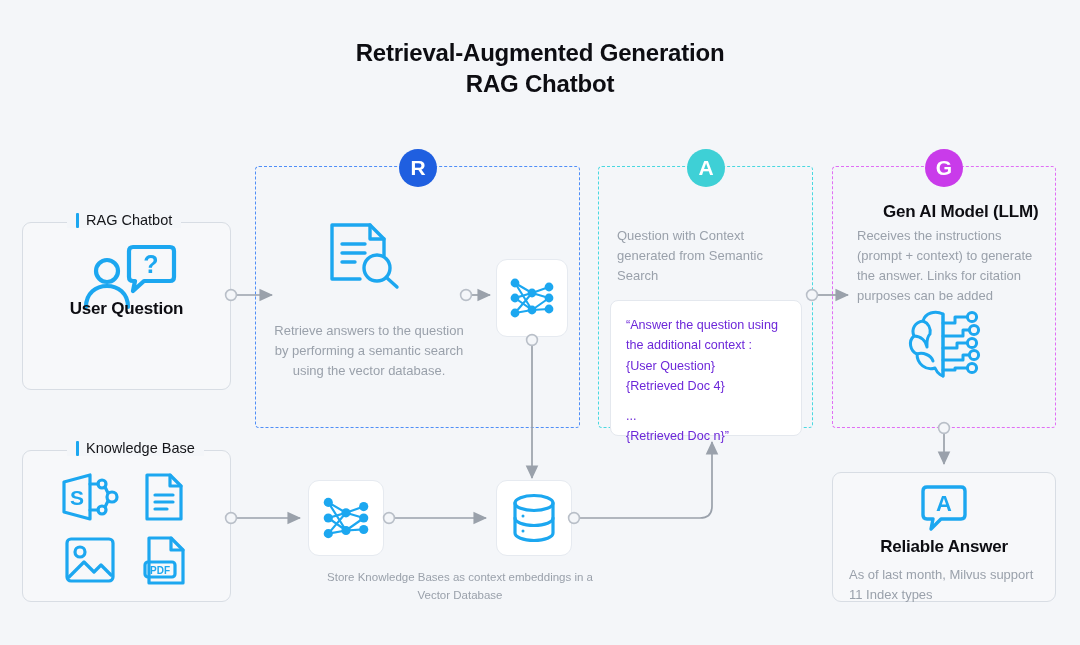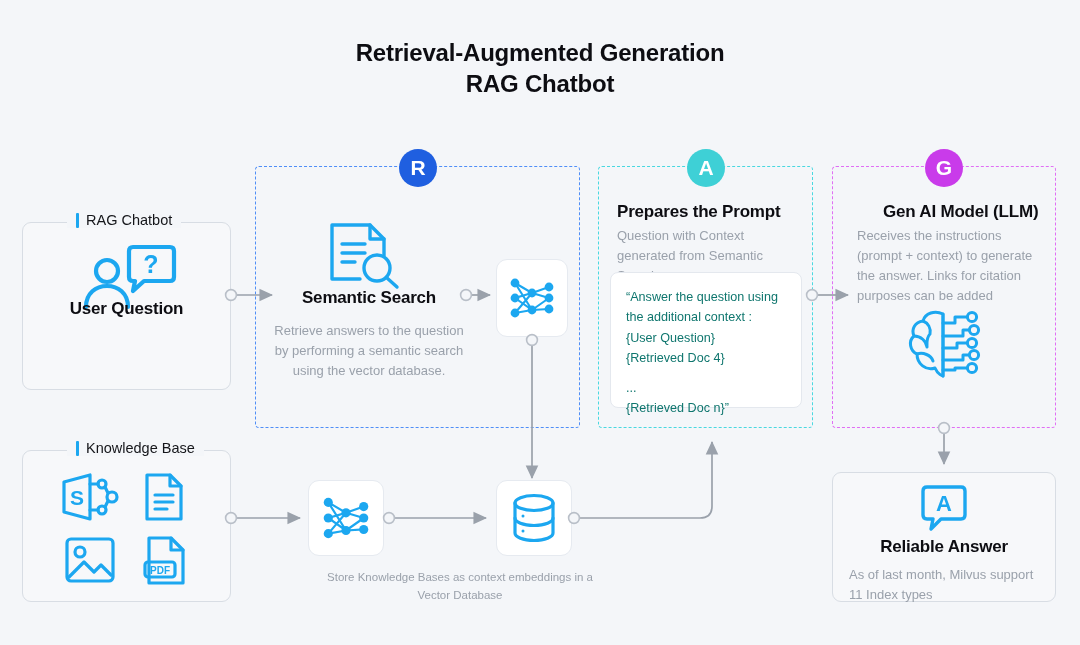--- a/index.html
+++ b/index.html
@@ -66,21 +66,21 @@
   }
   .caption {
     position: absolute; text-align: center; color: #9aa1ab;
     font-size: 11.5px; line-height: 1.55;
   }
 
   
   .prompt-card {
     position: absolute; background: #ffffff;
     border: 1px solid #e4e8ee; border-radius: 8px;
-    padding: 14px 15px; color: #0f766e; font-size: 12.6px; line-height: 1.62;
+    padding: 14px 15px; color: #6d28d9; font-size: 12.6px; line-height: 1.62; margin-top: 28px;
   }
   .prompt-card p { margin: 0; }
   .prompt-gap { margin-top: 9px !important; }
 
   
   .tile {
     position: absolute; background: #ffffff;
     border: 1px solid #e6eaf0; border-radius: 11px;
     display: flex; align-items: center; justify-content: center;
   }
@@ -211,21 +211,20 @@
     <svg width="74" height="66" viewBox="0 0 74 66">
       <g fill="none" stroke="#1ca7f0" stroke-width="3.4" stroke-linecap="round" stroke-linejoin="round">
         <path d="M5,3 L43,3 L57,17 L57,34 M5,3 L5,57 L33,57"></path>
         <path d="M43,3 L43,17 L57,17"></path>
         <path d="M15,22 L38,22 M15,31 L38,31 M15,40 L28,40"></path>
         <circle cx="50" cy="46" r="13"></circle>
         <path d="M60,56 L70,65"></path>
       </g>
     </svg>
   </div>
-  <div class="node-title" style="left:255px; top:288px; width:228px;">Semantic Search</div>
   <div class="node-sub" style="left:273px; top:321px; width:192px;">Retrieve answers to the question by performing a semantic search using the vector database.</div>
 
   <div class="tile" style="left:496px; top:259px; width:72px; height:78px;">
     <span class="ico" style="position:static;">
       <svg width="52" height="48" viewBox="0 0 52 48">
         <g stroke="#1ca7f0" stroke-width="2.1" fill="none">
           <path d="M9,9 L26,19 L9,24 L26,36 L9,39 M26,19 L43,13 M26,19 L43,24 M26,36 L43,24 M26,36 L43,35 M9,9 L26,36 M9,39 L26,19"></path>
         </g>
         <g fill="#1ca7f0">
           <circle cx="9" cy="9" r="4.4"></circle>
@@ -237,21 +236,20 @@
           <circle cx="43" cy="24" r="4.4"></circle>
           <circle cx="43" cy="35" r="4.4"></circle>
         </g>
       </svg>
     </span>
   </div>
 
   <div class="dpanel a" style="left:598px; top:166px; width:215px; height:262px;"></div>
   <div class="badge" style="left:687px; top:149px; background:#3ed0d6;">A</div>
 
-  <div class="h-head" style="left:617px; top:202px; width:190px;">Prepares the Prompt</div>
   <div class="h-sub" style="left:617px; top:226px; width:184px;">Question with Context generated from Semantic Search</div>
 
   <div class="prompt-card" style="left:610px; top:272px; width:192px; height:136px;">
     <p>“Answer the question using</p>
     <p>the additional context :</p>
     <p>{User Question}</p>
     <p>{Retrieved Doc 4}</p>
     <p class="prompt-gap">...</p>
     <p>{Retrieved Doc n}”</p>
   </div>

